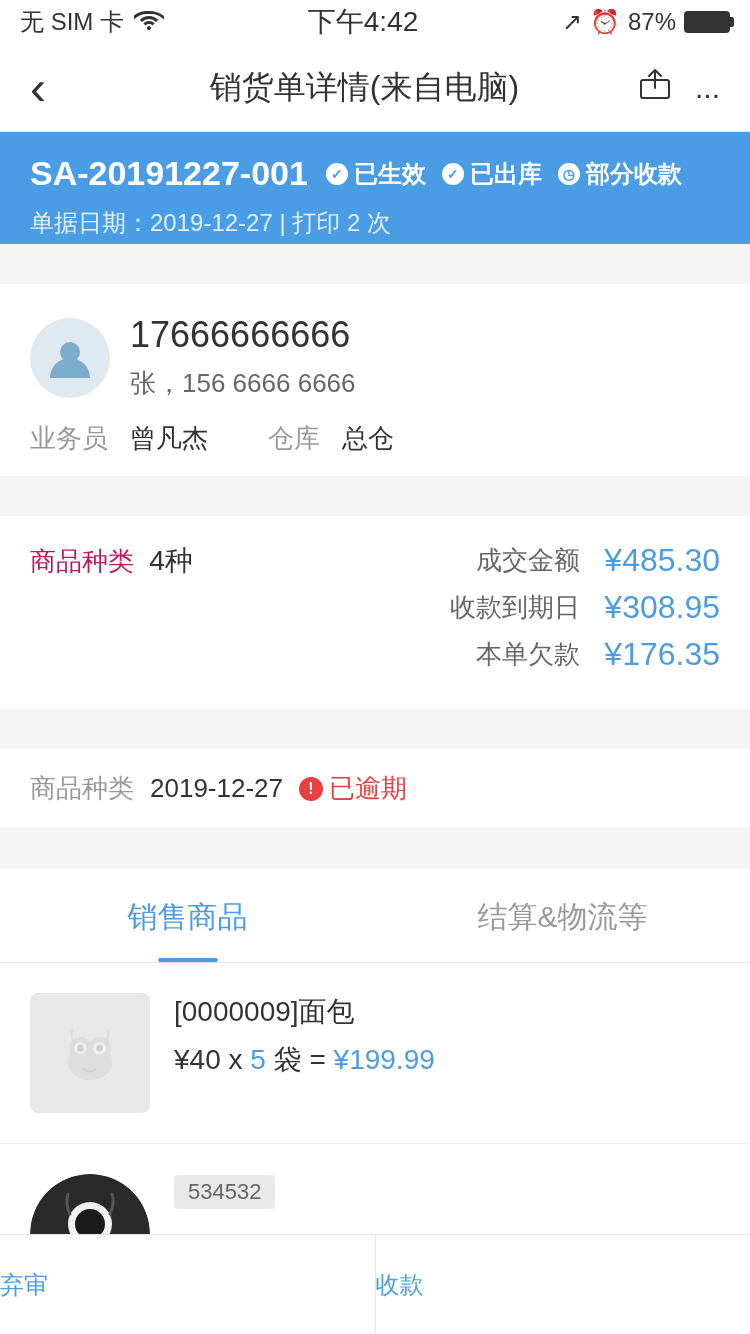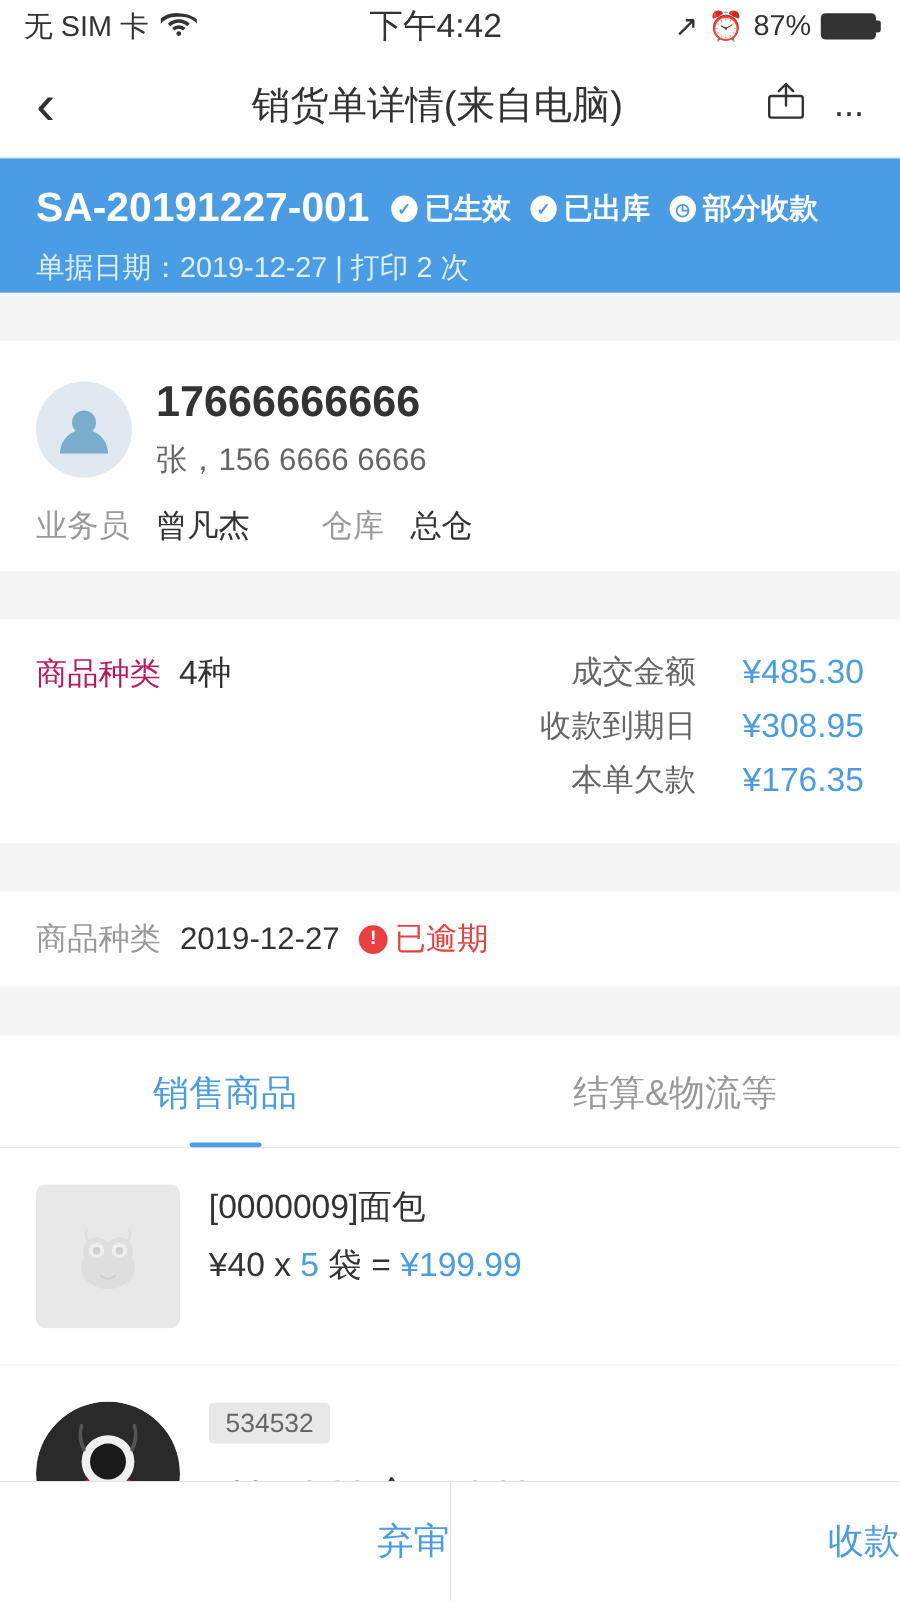--- a/index.html
+++ b/index.html
@@ -138,21 +138,21 @@
       height: 80px;
       border-radius: 50%;
       background: #e0e8f0;
       display: flex;
       align-items: center;
       justify-content: center;
       flex-shrink: 0;
     }
     .customer-name {
       font-size: 36px;
-      font-weight: 700;
+      font-weight: 400;
       color: #333;
     }
     .customer-info {
       font-size: 26px;
       color: #666;
       margin-top: 10px;
     }
     .customer-meta {
       display: flex;
       gap: 60px;
@@ -187,21 +187,21 @@
     }
     .summary-row {
       display: flex;
       justify-content: flex-end;
       align-items: center;
       gap: 20px;
       margin-bottom: 10px;
       font-size: 26px;
     }
     .summary-row-label { color: #666; }
-    .summary-row-value { color: #4a9de4; font-size: 28px; min-width: 120px; text-align: right; }
+    .summary-row-value { color: #4a9de4; font-size: 32px; min-width: 120px; text-align: right; }
 
     
     .due-section {
       background: #fff;
       padding: 22px 30px;
       margin-top: 20px;
       display: flex;
       align-items: center;
       gap: 16px;
       font-size: 26px;
@@ -323,22 +323,22 @@
       width: 750px;
       height: 100px;
       background: #fff;
       border-top: 1px solid #e5e5e5;
       display: flex;
     }
     .bottom-btn {
       flex: 1;
       display: flex;
       align-items: center;
-      justify-content: flex-end;
-      font-size: 30px;
+      justify-content: flex-start;
+      font-size: 24px;
     }
     .bottom-btn-left {
       color: #4a9de4;
       border-right: 1px solid #e5e5e5;
     }
     .bottom-btn-right {
       color: #4a9de4;
     }
 
     .separator {

